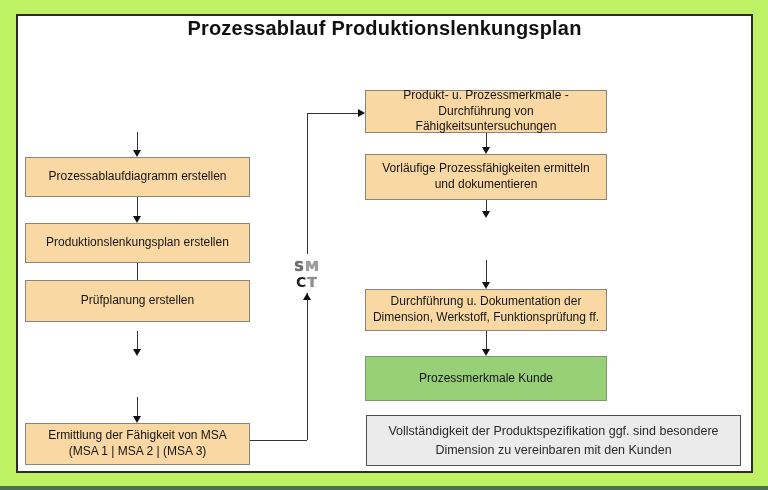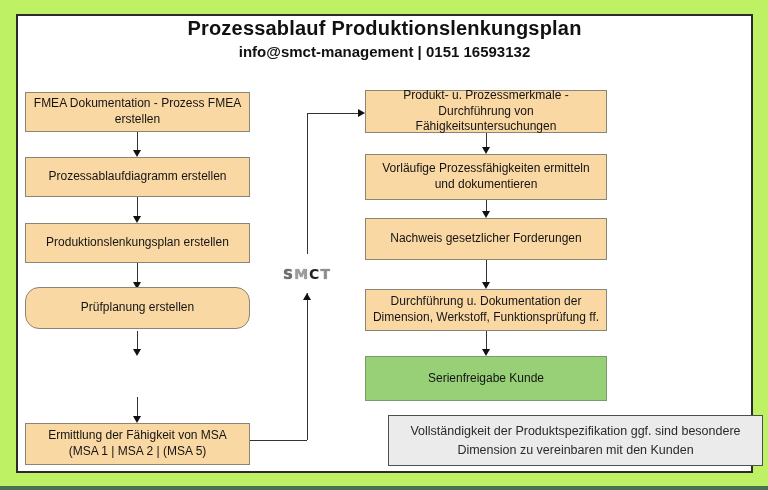--- a/index.html
+++ b/index.html
@@ -51,21 +51,20 @@
   }
   .notebox {
     position:absolute;
     box-sizing:border-box;
     background:#EBEBEB;
     border:1px solid #4f4f4f;
     display:flex; flex-direction:column; align-items:center; justify-content:center;
     text-align:center;
     font-size:12.5px; line-height:1.45; color:#2a2a2a;
     z-index:2;
-    margin-left:22px;
   }
   .vline, .hline {
     position:absolute; background:#333; z-index:1;
   }
   .vline { width:1px; }
   .hline { height:1px; }
   .ah-down {
     position:absolute; width:0; height:0; z-index:1;
     border-left:4px solid transparent;
     border-right:4px solid transparent;
@@ -81,39 +80,39 @@
     position:absolute; width:0; height:0; z-index:1;
     border-top:4px solid transparent;
     border-bottom:4px solid transparent;
     border-left:7px solid #111;
   }
   .logo {
     position:absolute;
     left:288px; top:254px;
     width:38px; height:39px;
     background:#ffffff;
-    display:flex; flex-direction:row; align-items:center; justify-content:center;
+    display:flex; flex-direction:column; align-items:center; justify-content:center;
     z-index:3;
     font-family:"DejaVu Sans", sans-serif;
     font-weight:900;
     font-size:14px; line-height:16px; letter-spacing:1px;
     user-select:none;
   }
   .logo .row { display:block; }
   .lS { color:#6e6e6e; text-shadow:0 0 1px #444; }
   .lM { color:#9d9d9d; text-shadow:0 0 1px #777; }
   .lC { color:#222222; }
   .lT { color:#8f8f8f; text-shadow:0 0 1px #666; }
 
   
   .L { left:25px; width:225px; }
   .L1 { top:92px;  height:40px; }
   .L2 { top:157px; height:40px; }
   .L3 { top:223px; height:40px; }
-  .L4 { top:287px; height:42px;border-radius:14px; }
+  .L4 { top:280px; height:42px; }
   .L5 { top:356px; height:41px; }
   .L6 { top:423px; height:42px; }
 
   
   .R { left:365px; width:242px; }
   .R1 { top:90px;  height:43px; }
   .R2 { top:154px; height:46px;justify-content:center; }
   .R3 { top:218px; height:42px; }
   .R4 { top:289px; height:42px;text-align:center; }
   .R5 { top:356px; height:45px; }
@@ -121,63 +120,56 @@
   .note-pos { left:366px; top:415px; width:375px; height:51px; }
 </style>
 </head>
 <body>
 
 <div class="stage">
 
   <div class="panel"></div>
 
   <div class="title">Prozessablauf Produktionslenkungsplan</div>
-  <div class="subtitle">info@smct-management | 0151 16593132</div>
 
-  <div class="fbox L L1">
-    <span>FMEA Dokumentation - Prozess FMEA erstellen</span>
-  </div>
   <div class="fbox L L3">
     <span>Produktionslenkungsplan erstellen</span>
   </div>
   <div class="fbox L L2">
     <span>Prozessablaufdiagramm erstellen</span>
   </div>
   <div class="fbox L L4">
     <span>Prüfplanung erstellen</span>
   </div>
   <div class="fbox L L6">
-    <span>Ermittlung der Fähigkeit von MSA (MSA 1 | MSA 2 | (MSA 5)</span>
+    <span>Ermittlung der Fähigkeit von MSA (MSA 1 | MSA 2 | (MSA 3)</span>
   </div>
 
   <div class="vline" style="left:137px; top:132px; height:18px;"></div>
   <div class="ah-down" style="left:133px; top:150px;"></div>
   <div class="vline" style="left:137px; top:197px; height:19px;"></div>
   <div class="ah-down" style="left:133px; top:216px;"></div>
   <div class="vline" style="left:137px; top:263px; height:19px;"></div>
   <div class="ah-down" style="left:133px; top:282px;"></div>
   <div class="vline" style="left:137px; top:331px; height:18px;"></div>
   <div class="ah-down" style="left:133px; top:349px;"></div>
   <div class="vline" style="left:137px; top:397px; height:19px;"></div>
   <div class="ah-down" style="left:133px; top:416px;"></div>
 
   <div class="fbox R R1">
     <span>Produkt- u. Prozessmerkmale - Durchführung von Fähigkeitsuntersuchungen</span>
   </div>
   <div class="fbox R R2">
     <span>Vorläufige Prozessfähigkeiten ermitteln und dokumentieren</span>
   </div>
-  <div class="fbox R R3">
-    <span>Nachweis gesetzlicher Forderungen</span>
-  </div>
   <div class="fbox R R4">
     <span>Durchführung u. Dokumentation der Dimension, Werkstoff, Funktionsprüfung ff.</span>
   </div>
   <div class="fbox R R5 green">
-    <span>Serienfreigabe Kunde</span>
+    <span>Prozessmerkmale Kunde</span>
   </div>
 
   <div class="vline" style="left:486px; top:133px; height:14px;"></div>
   <div class="ah-down" style="left:482px; top:147px;"></div>
   <div class="vline" style="left:486px; top:200px; height:11px;"></div>
   <div class="ah-down" style="left:482px; top:211px;"></div>
   <div class="vline" style="left:486px; top:260px; height:22px;"></div>
   <div class="ah-down" style="left:482px; top:282px;"></div>
   <div class="vline" style="left:486px; top:331px; height:18px;"></div>
   <div class="ah-down" style="left:482px; top:349px;"></div>

